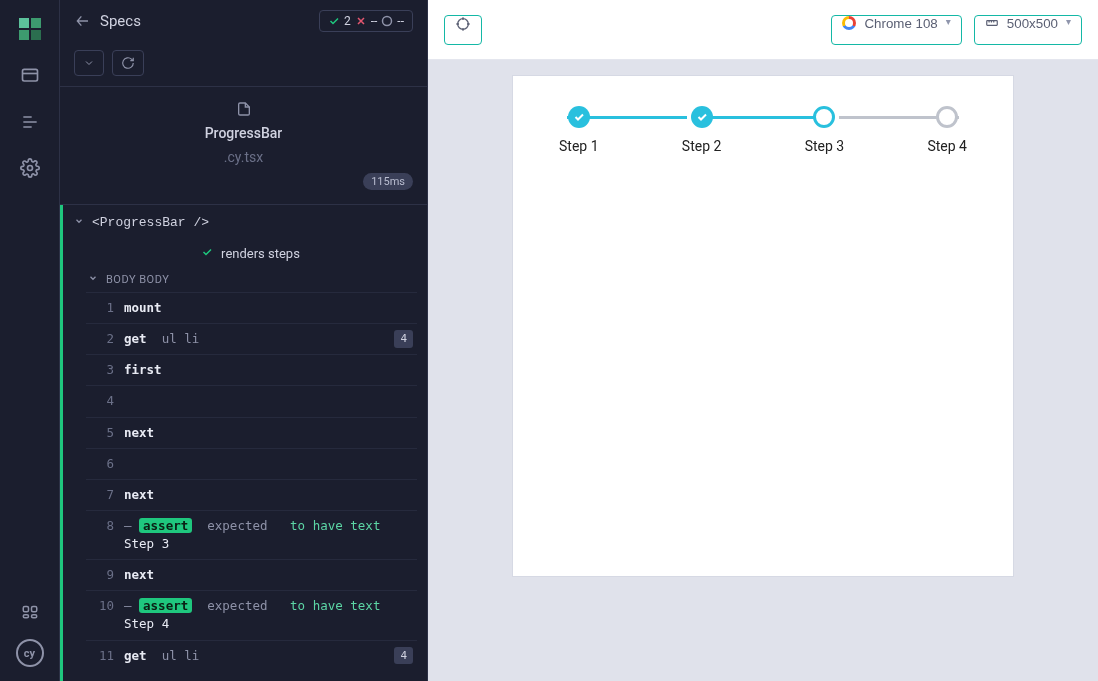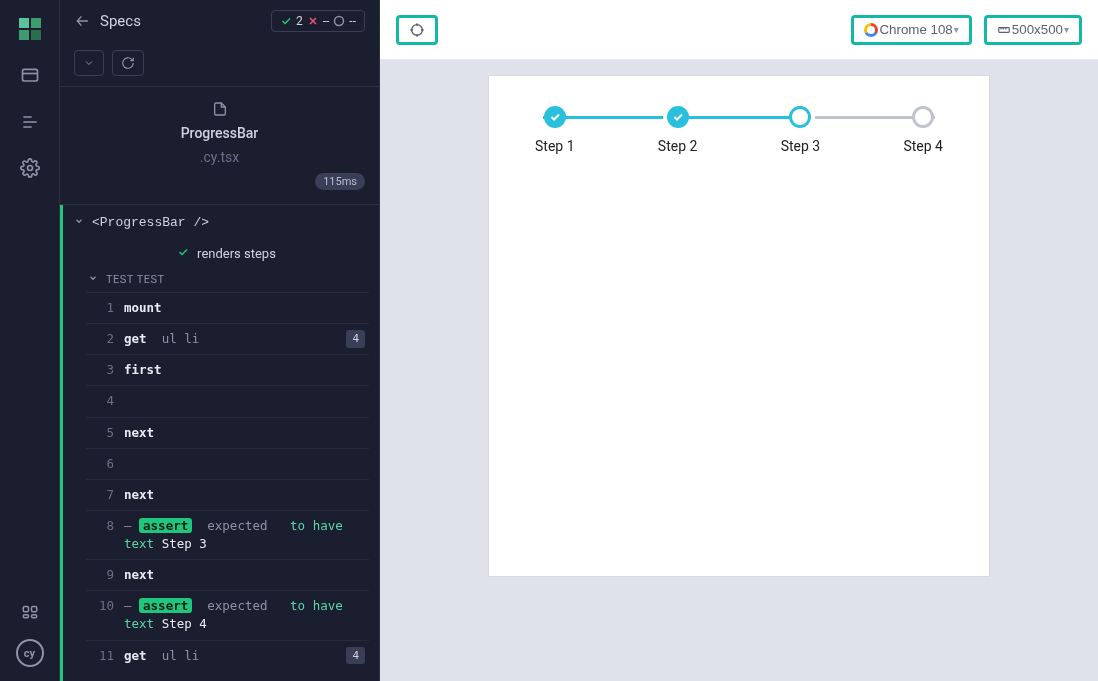--- a/index.html
+++ b/index.html
@@ -29,21 +29,21 @@
   .rail .logo div:nth-child(4){ background:#2b6e4f;}
   .rail-icon { width: 20px; height: 20px; color: #8e92a8; display:flex; align-items:center; justify-content:center; cursor:pointer; }
   .rail-spacer { flex:1; }
   .rail-bottom { display:flex; flex-direction:column; align-items:center; gap:18px; padding-bottom:14px; }
   .cy-logo {
     width: 28px; height: 28px; border: 2px solid #8e92a8; border-radius: 50%;
     display:flex; align-items:center; justify-content:center; font-size:11px; color:#8e92a8; font-weight:700;
   }
   
   .sidebar {
-    width: 320px;
+    width: 368px;
     background: #1b1e2e;
     border-right: 1px solid #2d3146;
     display: flex;
     flex-direction: column;
     overflow: hidden;
   }
   .sb-header {
     display:flex; align-items:center; padding: 10px 14px; gap:10px;
     border-bottom: 1px solid #2d3146;
     flex-wrap: wrap;
@@ -109,22 +109,22 @@
   .tok-green { color:#5cd6a5;}
   .tok-strong { color:#e8eaf3;}
   .dash { color:#8e92a8;}
   
   .aut-wrap { flex:1; display:flex; flex-direction:column;}
   .aut-toolbar {
     height:60px; border-bottom:1px solid #e4e6ee; background:#fff;
     display:flex; align-items:center; padding:0 16px; gap:12px;
   }
   .aut-btn {
-    border:3px solid #14b8a6; border-radius:4px; background:#fff; color:#5a5f73;
-    height:30px; padding:0 10px; display:flex; align-items:center; gap:1px; cursor:pointer;
+    border:1px solid #14b8a6; border-radius:4px; background:#fff; color:#5a5f73;
+    height:30px; padding:0 10px; display:flex; gap:8px; cursor:pointer;
   }
   .aut-btn .caret { font-size:10px; color:#9096ad;}
   .aut-toolbar .spacer{ flex:1;}
   .chrome-dot {
     width:14px;height:14px;border-radius:50%;
     background: conic-gradient(#ea4335 0 120deg,#4285f4 0 240deg,#fbbc04 0 360deg);
     position:relative;
   }
   .chrome-dot::after{content:"";position:absolute;inset:3px;border-radius:50%;background:#fff;}
   .aut-stage { flex:1; background:#e0e2eb; display:flex; align-items:flex-start; justify-content:center; padding:16px 16px 20px;}
@@ -260,21 +260,21 @@
             </svg></span>
         <span>renders steps</span>
       </div>
 
       <div class="testbody-row">
         <span class="chev">
           <svg width="10" height="10" viewBox="0 0 24 24" fill="none" stroke="currentColor" stroke-width="3">
               <path d="M6 9l6 6 6-6"></path>
             </svg>
         </span>
-        <span>TEST TEST</span>
+        <span>BODY BODY</span>
       </div>
 
       <div class="cmds" id="cmds">
           <div class="cmd">
             <div class="ln">1</div>
             <div class="body"><span class="name">mount</span>  <span class="arg"><progressbar ...=""></progressbar></span></div>
           </div>
           <div class="cmd">
             <div class="ln">2</div>
             <div class="body"><span class="name">get</span>  <span class="arg">ul li</span></div>

